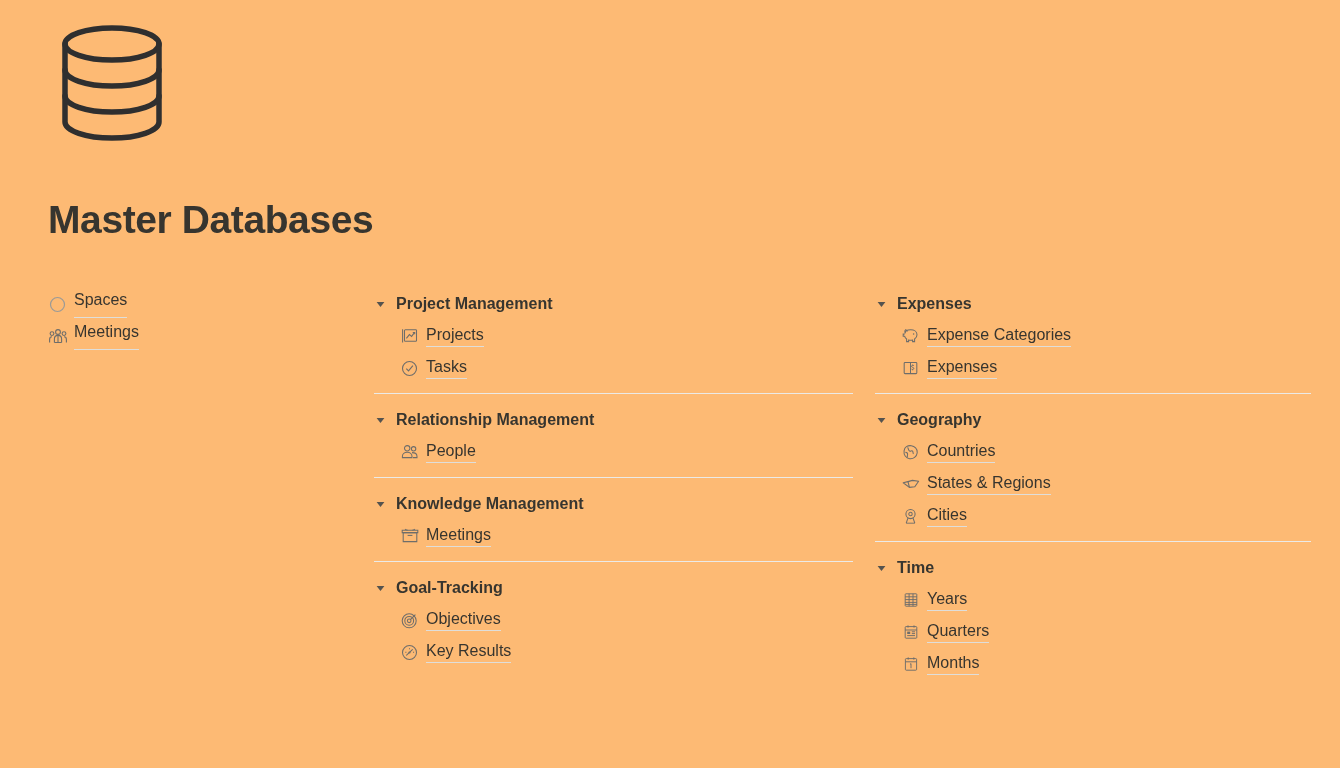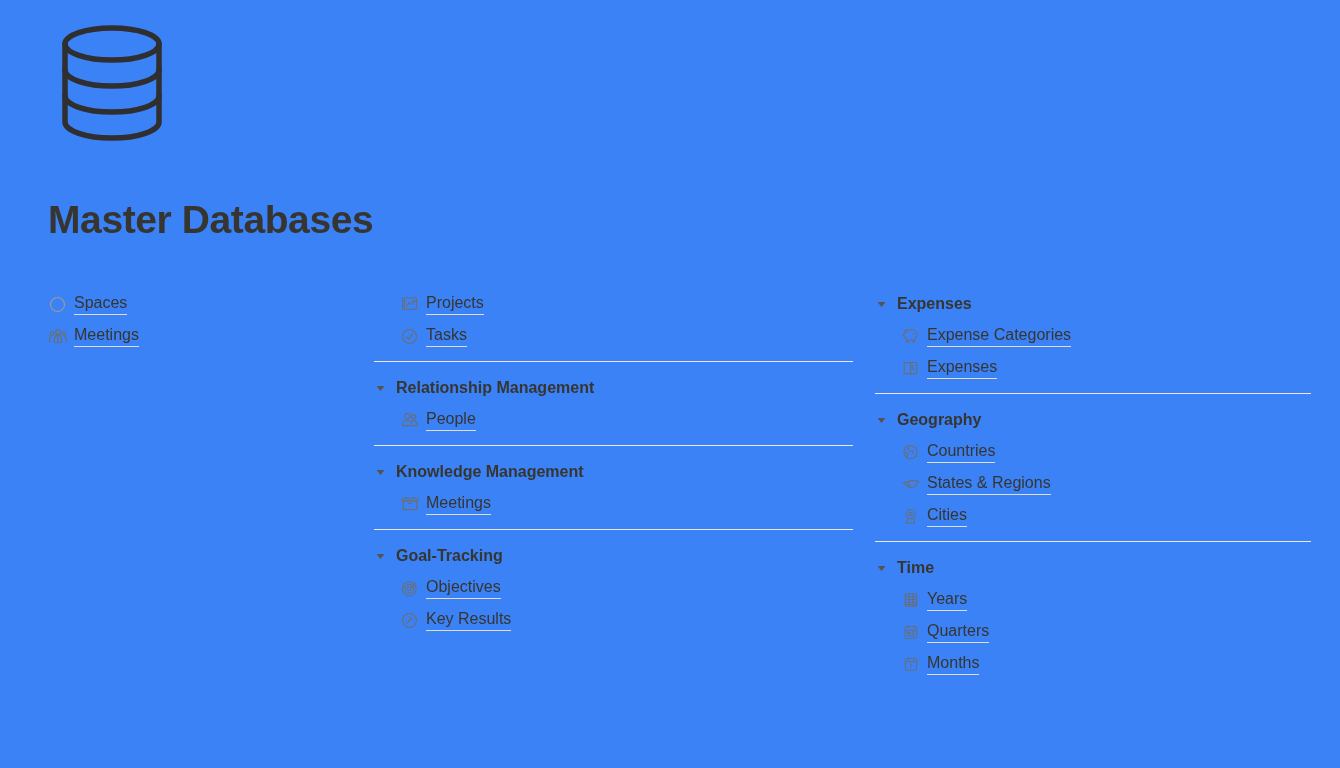--- a/index.html
+++ b/index.html
@@ -10,21 +10,21 @@
     background: #ffffff;
     font-family: "Liberation Sans", sans-serif;
     color: #37352f;
     overflow: hidden;
   }
 
   .page {
     position: relative;
     width: 1340px;
     height: 768px;
-    background: #3b82f6;
+    background: #fdba74;
   }
 
   
   .page-icon {
     position: absolute;
     left: 48px;
     top: 22px;
     width: 128px;
     height: 128px;
   }
@@ -74,21 +74,21 @@
     display: flex;
     align-items: center;
     justify-content: center;
   }
   .link-row .ic svg { display: block; }
   .link-text {
     font-size: 16px;
     line-height: 20px;
     color: #37352f;
     border-bottom: 1px solid #dfdeda;
-    padding-bottom: 1px;
+    padding-bottom: 7px;
     white-space: nowrap;
   }
 
   
   .group { padding-bottom: 0; }
 
   .group-head {
     display: flex;
     align-items: center;
     height: 32px;
@@ -190,20 +190,28 @@
           </svg>
         </span>
         <span class="link-text">Meetings</span>
       </div>
 
     </div>
 
     <div class="col col-2">
 
       <div class="group">
+        <div class="group-head">
+          <span class="caret">
+            <svg width="9" height="7" viewBox="0 0 9 7">
+                <path d="M0.6 1 L8.4 1 L4.5 6 Z" fill="#55534e"></path>
+              </svg>
+          </span>
+          <span class="group-title">Project Management</span>
+        </div>
         <div class="group-items">
           <div class="item-row">
             <span class="ic">
               <svg width="17" height="16" viewBox="0 0 17 16" fill="none" stroke="#6e6d6a" stroke-width="1.05">
                 <rect x="3.5" y="1.8" width="12" height="11.5" rx="0.8"></rect>
                 <path d="M1.6 1.2 v13.2 M5.4 10.4 L8.4 6.6 L10.6 8.4 L13.6 4.4"></path>
                 <path d="M11.8 4.4 h1.9 v1.9"></path>
               </svg>
             </span>
             <span class="item-text">Projects</span>

